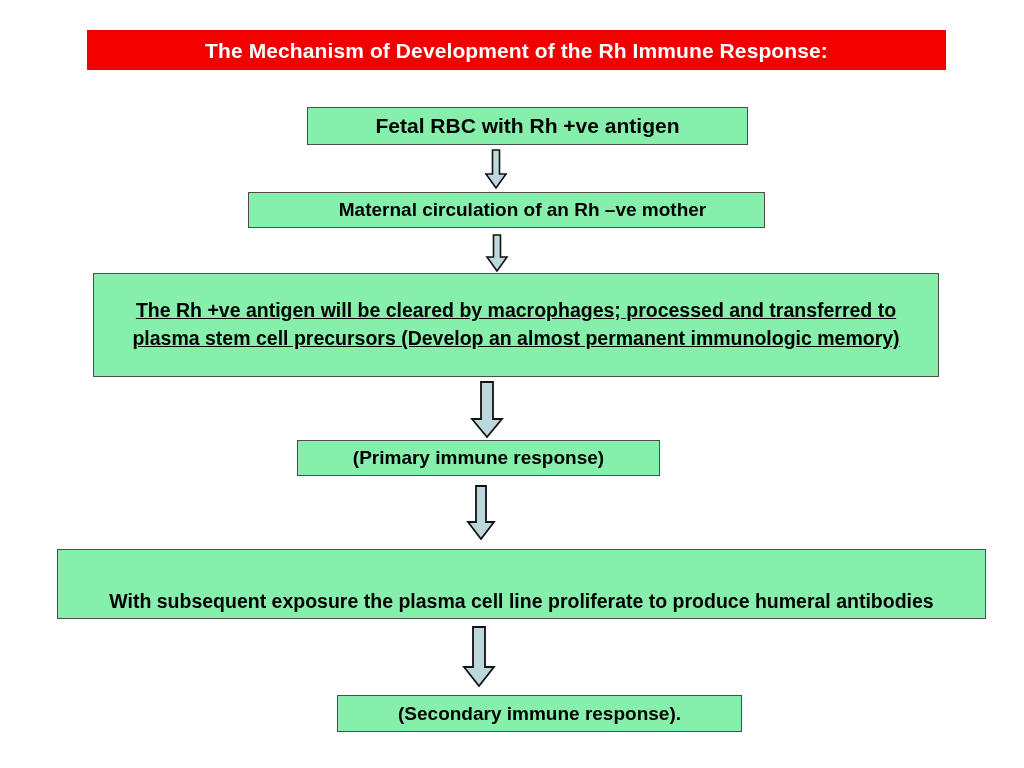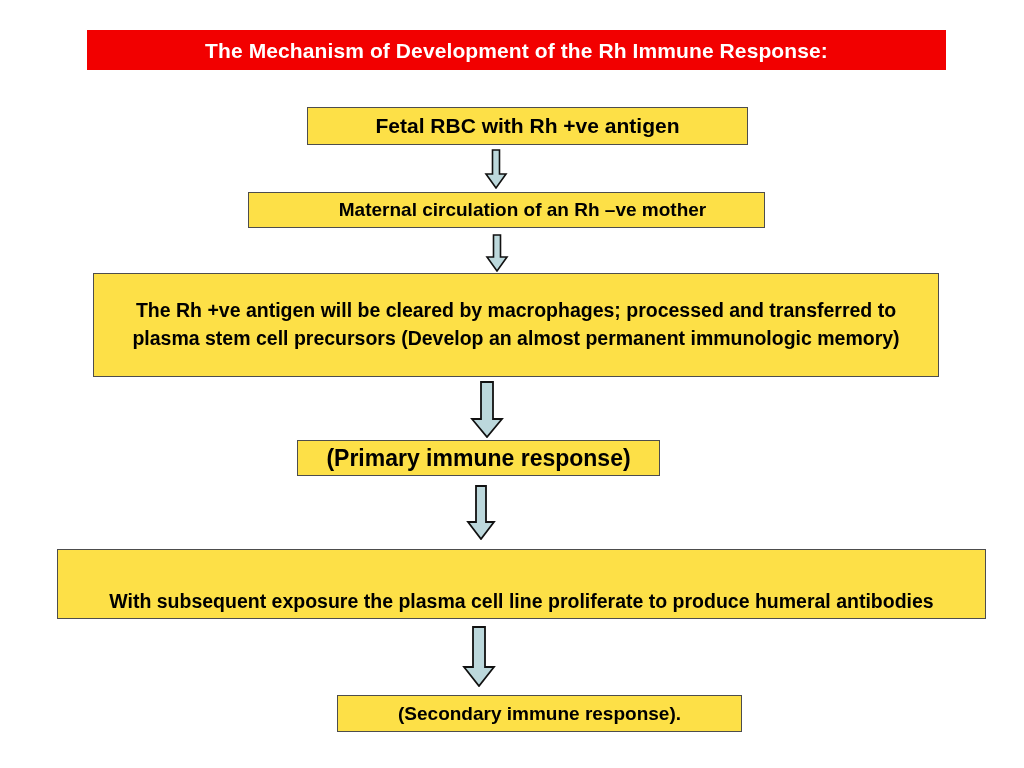--- a/index.html
+++ b/index.html
@@ -43,47 +43,47 @@
     letter-spacing: 0.1px;
     line-height: 1;
     white-space: nowrap;
   }
 
   
   .flow-box {
     position: absolute;
     box-sizing: border-box;
     border: 1.5px solid #4d4d4d;
-    background: #fde047;
+    background: #86efac;
     display: flex;
     align-items: center;
     justify-content: center;
     text-align: center;
   }
   .flow-box .box-text {
     color: #000000;
     font-weight: bold;
     font-size: 19.5px;
     line-height: 1.33;
     padding: 0 8px;
     display: block;
     white-space: pre-line;
   }
 
   #box-fetal-rbc      { left: 307px; top: 107px;  width: 441px; height: 38px; }
   #box-maternal       { left: 248px; top: 192px;  width: 517px; height: 36px; }
-  #box-antigen-clear  { left: 93px;  top: 273px;  width: 846px; height: 104px; }
+  #box-antigen-clear  { left: 93px;  top: 273px;  width: 846px; height: 104px; text-decoration: underline; }
   #box-primary        { left: 297px; top: 440px;  width: 363px; height: 36px; }
   #box-subsequent     { left: 57px;  top: 549px;  width: 929px; height: 70px; }
   #box-secondary      { left: 297px; top: 695px;  width: 405px; height: 37px; margin-left: 40px; }
 
   #box-fetal-rbc .box-text     { font-size: 21px; }
   #box-maternal .box-text      { font-size: 19px; margin-left: 32px; }
   #box-antigen-clear .box-text { font-size: 19.5px; line-height: 1.42; }
-  #box-primary .box-text       { font-size: 23px; }
+  #box-primary .box-text       { font-size: 19px; }
   #box-subsequent .box-text    { font-size: 19.5px; line-height: 1.42; margin-top: 36px; }
   #box-secondary .box-text     { font-size: 19px; }
 
   
   .arrow {
     position: absolute;
   }
   .arrow svg { display: block; }
 
   #arrow-1 { left: 484px; top: 149px; width: 24px;  height: 40px; }

